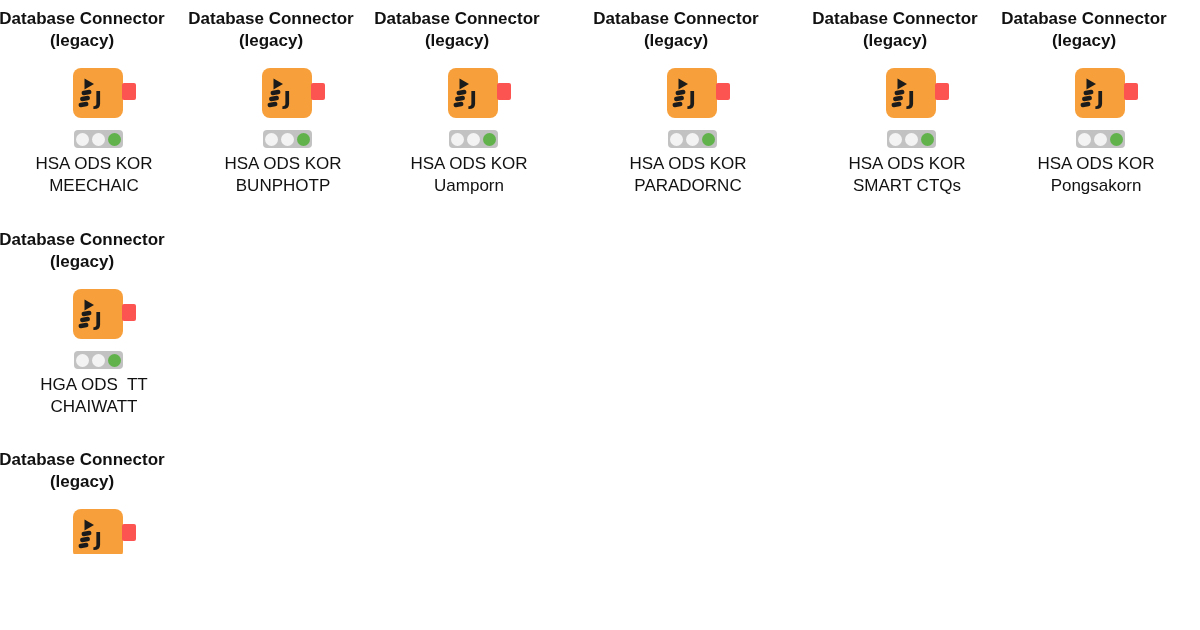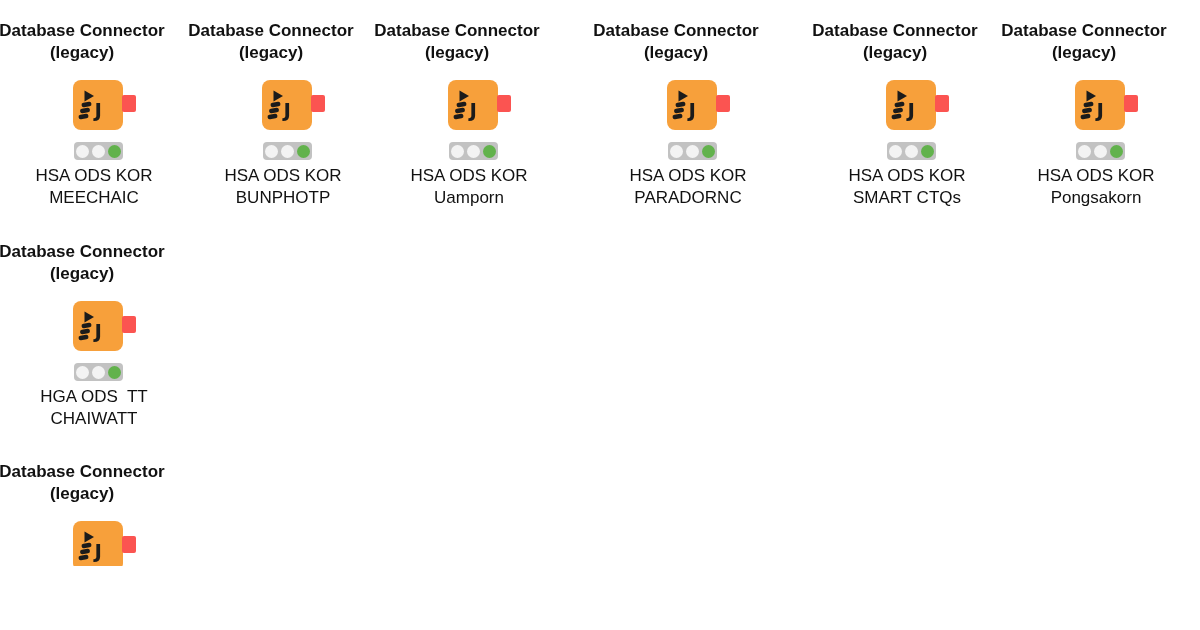--- a/index.html
+++ b/index.html
@@ -4,21 +4,20 @@
 <style>
   html, body { margin: 0; padding: 0; }
   .canvas {
     position: relative;
     width: 1200px;
     height: 554px;
     overflow: hidden;
     background: var(--canvas-background, #ffffff);
     font-family: "Liberation Sans", "DejaVu Sans", sans-serif;
     color: var(--text, #111111);
-    margin-top: 12px;
   }
   .node {
     position: absolute;
     width: 200px;
     text-align: center;
   }
   .node-title {
     font-size: 17px;
     font-weight: 700;
     line-height: 22px;

